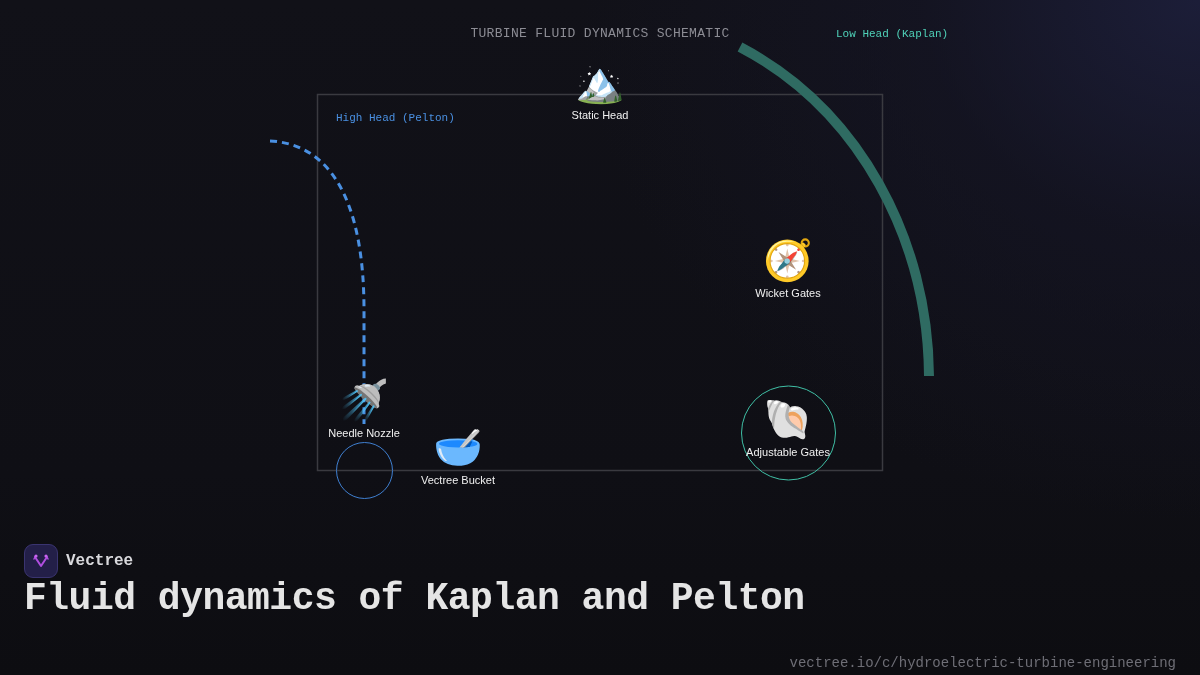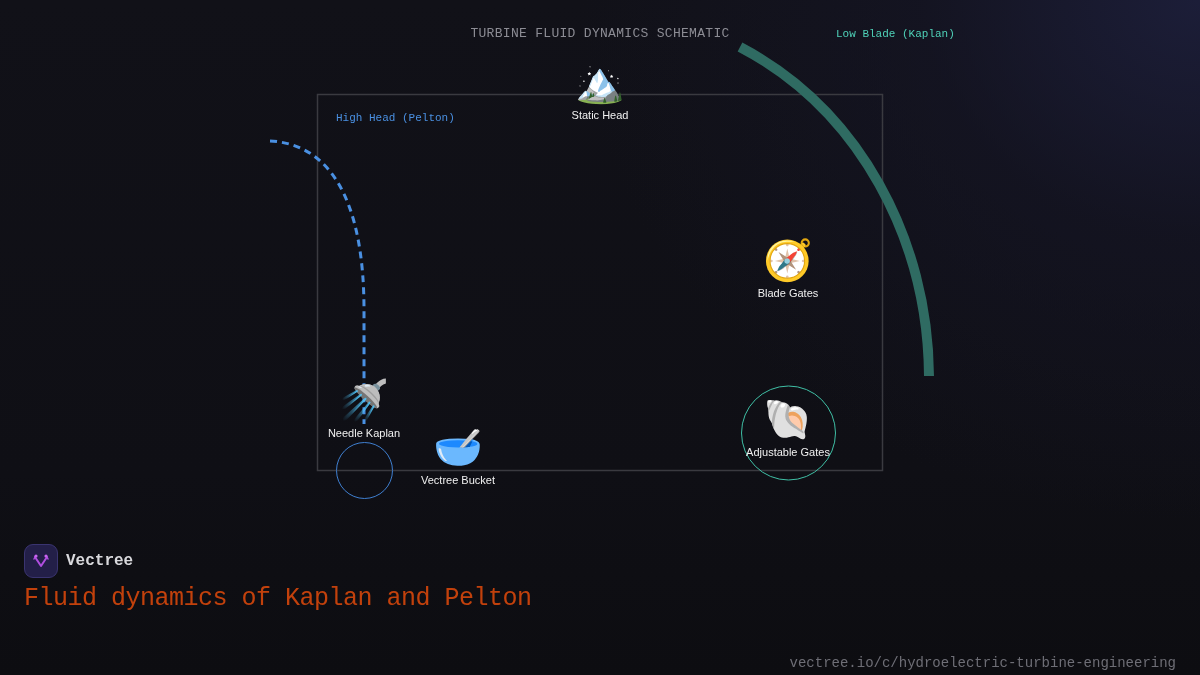--- a/index.html
+++ b/index.html
@@ -95,24 +95,24 @@
       font-weight: bold;
       font-size: 16px;
       color: #d8d8dc;
     }
     .headline {
       position: absolute;
       left: 24px;
       top: 582px;
       margin: 0;
       font-family: "Liberation Mono", monospace;
-      font-weight: normal;
-      font-size: 25px;
+      font-weight: bold;
+      font-size: 38px;
       line-height: 33px;
-      color: #c2410c;
+      color: #e5e5e5;
       letter-spacing: -0.5px;
     }
     .headline span { display: block; }
     .url {
       position: absolute;
       right: 24px;
       top: 655px;
       font-family: "Liberation Mono", monospace;
       font-size: 14px;
       color: #6e6e76;
@@ -131,36 +131,36 @@
 
   <path d="M 740 47 C 860 110, 928 240, 929 376" fill="none" stroke="#2f6b62" stroke-width="10"></path>
 
   <path d="M 270 141 C 330 144, 364 200, 364 310 L 364 424" fill="none" stroke="#4a90e2" stroke-width="3" stroke-dasharray="7 5"></path>
 
   <circle cx="364.5" cy="470.5" r="28" fill="none" stroke="#3f7fd0" stroke-width="1"></circle>
 
   <circle cx="788.5" cy="433" r="47" fill="none" stroke="#3fbfa5" stroke-width="1"></circle>
 </svg>
 
-<div class="arc-label label-kaplan">Low Blade (Kaplan)</div>
+<div class="arc-label label-kaplan">Low Head (Kaplan)</div>
 <div class="arc-label label-pelton">High Head (Pelton)</div>
 
 <div class="node node-static">
   <span class="emoji">🏔️</span>
   <span class="node-label">Static Head</span>
 </div>
 
 <div class="node node-wicket">
   <span class="emoji">🧭</span>
-  <span class="node-label">Blade Gates</span>
+  <span class="node-label">Wicket Gates</span>
 </div>
 
 <div class="node node-nozzle">
   <span class="emoji">🚿</span>
-  <span class="node-label">Needle Kaplan</span>
+  <span class="node-label">Needle Nozzle</span>
 </div>
 
 <div class="node node-bucket">
   <span class="emoji">🥣</span>
   <span class="node-label">Vectree Bucket</span>
 </div>
 
 <div class="node node-blade">
   <span class="emoji">🐚</span>
   <span class="node-label">Adjustable Gates</span>

